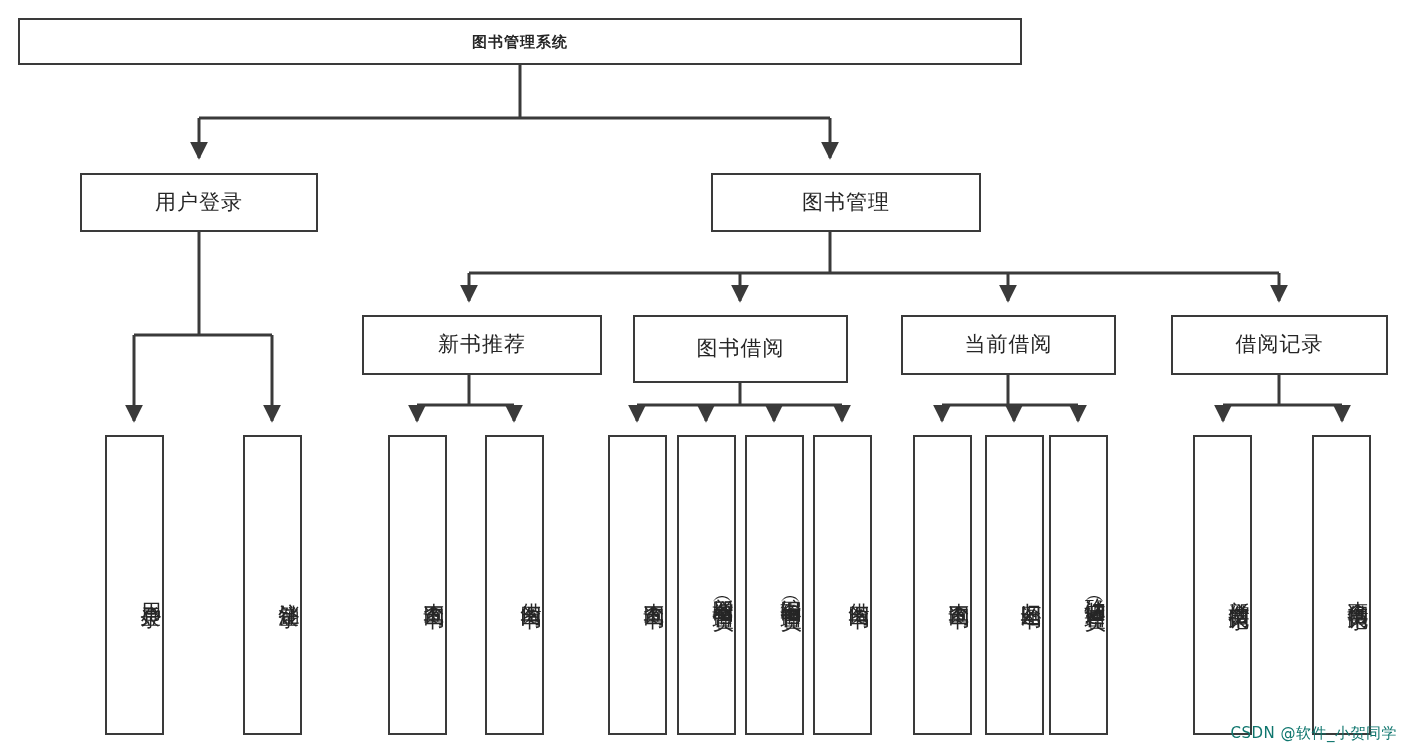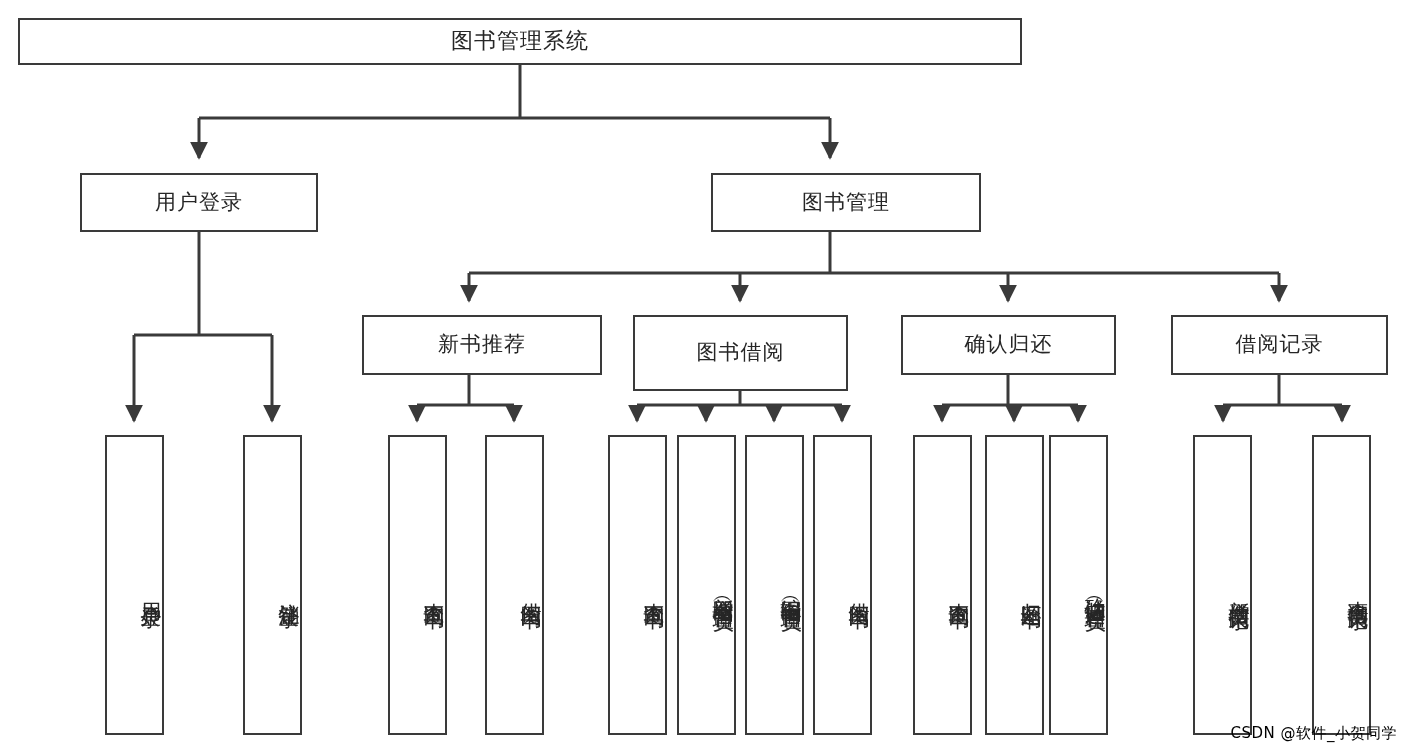--- a/index.html
+++ b/index.html
@@ -34,21 +34,22 @@
     justify-content: center;
     color: #262626;
     text-align: center;
   }
   .node.horiz {
     font-size: 21px;
     letter-spacing: 1px;
     line-height: 1.2;
   }
   .node.root {
-    font-size: 22px;
+    font-size: 15px;
+    font-weight: bold;
   }
   .node.vert {
     writing-mode: vertical-rl;
     text-orientation: upright;
     font-size: 21px;
     letter-spacing: 2px;
     padding-top: 10px;
     align-items: flex-start;
     justify-content: center;
     line-height: 1.05;
@@ -56,21 +57,21 @@
   .node.vert > .vtext {
     writing-mode: vertical-rl;
     text-orientation: upright;
     display: block;
   }
   .watermark {
     position: absolute;
     right: 8px;
     bottom: 4px;
     font-size: 15px;
-    color: #000000;
+    color: #0f766e;
     letter-spacing: 0.5px;
     white-space: nowrap;
     font-family: "DejaVu Sans", "Liberation Sans", sans-serif;
     margin-top: 8px;
   }
 </style>
 </head>
 <body>
 
 <div id="canvas">
@@ -135,26 +136,26 @@
   </div>
 
   <div class="node horiz" style="left:711px; top:173px; width:270px; height:59px;">
     <span>图书管理</span>
   </div>
 
   <div class="node horiz" style="left:362px; top:315px; width:240px; height:60px;">
     <span>新书推荐</span>
   </div>
 
-  <div class="node horiz" style="left:633px; top:315px; width:215px; height:76px;">
+  <div class="node horiz" style="left:633px; top:315px; width:215px; height:68px;">
     <span>图书借阅</span>
   </div>
 
   <div class="node horiz" style="left:901px; top:315px; width:215px; height:60px;">
-    <span>确认归还</span>
+    <span>当前借阅</span>
   </div>
 
   <div class="node horiz" style="left:1171px; top:315px; width:217px; height:60px;">
     <span>借阅记录</span>
   </div>
 
   <div class="node vert" style="left:105px; top:435px; width:59px; height:300px;">
     <span class="vtext">用户登录</span>
   </div>
 

